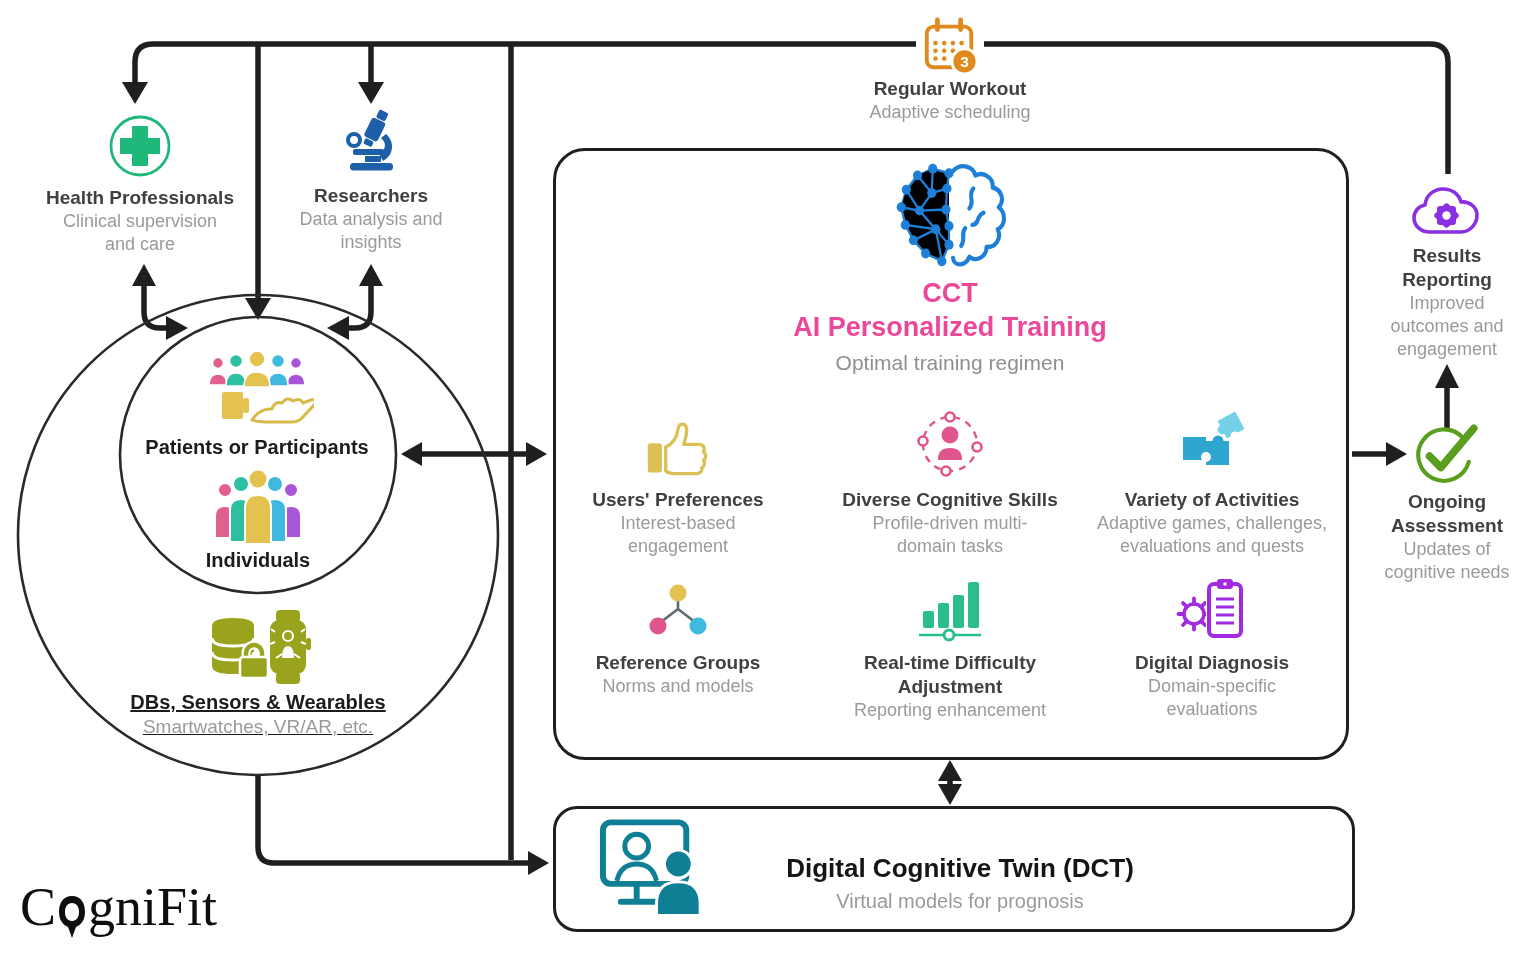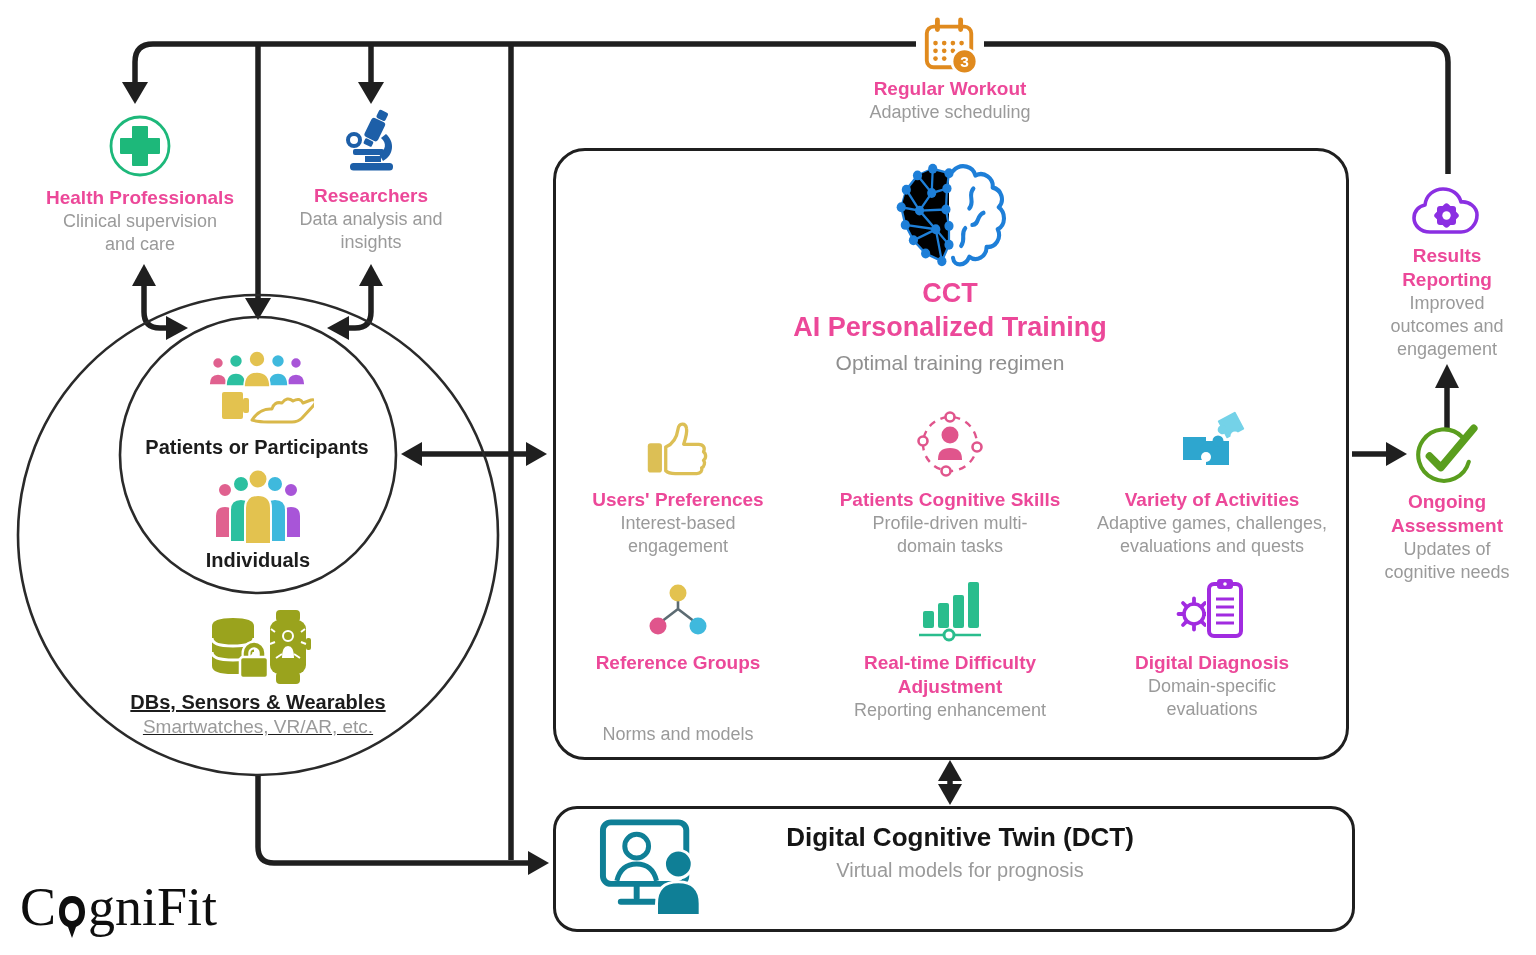--- a/index.html
+++ b/index.html
@@ -2,21 +2,21 @@
 <html><head>
 <meta charset="utf-8">
 <style>
   html,body{margin:0;padding:0;background:#fff;}
   #stage{position:relative;width:1536px;height:955px;background:#fff;overflow:hidden;
          font-family:"Liberation Sans","DejaVu Sans",sans-serif;color:#1c1c1c;}
   #wires{position:absolute;left:0;top:0;z-index:0;}
   .box{position:absolute;border:3px solid #1f1f1f;background:#fff;z-index:1;}
   .node{position:absolute;text-align:center;z-index:2;}
   .n-icon{display:flex;justify-content:center;align-items:flex-end;margin-bottom:8px;}
-  .t{font-weight:bold;font-size:19px;line-height:24px;color:#ec4899;}
+  .t{font-weight:bold;font-size:19px;line-height:24px;color:#404040;}
   .t-lg{font-weight:bold;font-size:20px;line-height:25px;color:#1c1c1c;}
   .s{font-size:18px;line-height:23px;color:#9a9a9a;}
   .s-lg{font-size:19px;line-height:24px;color:#9a9a9a;}
   .cct-acronym,.cct-title{font-weight:bold;font-size:27px;line-height:34px;color:#ec4899;}
   .cct-sub{font-size:21px;line-height:26px;color:#8f8f8f;margin-top:6px;}
   .feature{position:absolute;width:250px;text-align:center;z-index:2;}
   .f-icon{height:66px;display:flex;align-items:flex-end;justify-content:center;margin-bottom:9px;}
   .mx{margin-left:auto;margin-right:auto;}
   .dct-title{font-weight:bold;font-size:26px;line-height:32px;color:#151515;}
   .dct-sub{font-size:20px;line-height:25px;color:#9a9a9a;margin-top:5px;}
@@ -265,21 +265,21 @@
         <circle cx="36" cy="28" r="8.5" fill="#e0558c"></circle>
         <path d="M24 52 q0 -11 12 -11 q12 0 12 11 v1 h-24 z" fill="#e0558c"></path>
         <g fill="#fff" stroke="#e0558c" stroke-width="2.6">
           <circle cx="36" cy="10" r="4.5"></circle>
             <circle cx="9" cy="34" r="4.5"></circle>
           <circle cx="32" cy="64" r="4.5"></circle>
             <circle cx="63" cy="40" r="4.5"></circle>
         </g>
       </svg>
     </div>
-    <div class="t">Patients Cognitive Skills</div>
+    <div class="t">Diverse Cognitive Skills</div>
     <div class="s mx" style="width:190px;">Profile-driven multi-domain tasks</div>
   </div>
 
   <div class="feature" style="left:1087px;top:413px;">
     <div class="f-icon">
       <svg width="78" height="68" viewBox="0 0 78 68">
         <g fill="#2ea6cf">
           <rect x="10" y="26" width="23" height="23"></rect>
           <circle cx="33" cy="38" r="5.5"></circle>
           <rect x="33" y="30" width="23" height="24"></rect>
@@ -302,21 +302,21 @@
       <svg width="72" height="60" viewBox="0 0 72 60">
         <g stroke="#5c6b72" stroke-width="2.6" fill="none">
           <path d="M36 27 V14 M36 27 L19 40 M36 27 L53 40"></path>
         </g>
         <circle cx="36" cy="11" r="8.5" fill="#e3c24f"></circle>
         <circle cx="16" cy="44" r="8.5" fill="#e0558c"></circle>
         <circle cx="56" cy="44" r="8.5" fill="#3fb9dd"></circle>
       </svg>
     </div>
     <div class="t">Reference Groups</div>
-    <div class="s mx" style="width:220px;margin-top:48px;">Norms and models</div>
+    <div class="s mx" style="width:220px;">Norms and models</div>
   </div>
 
   <div class="feature" style="left:825px;top:576px;">
     <div class="f-icon">
       <svg width="70" height="64" viewBox="0 0 70 64">
         <g fill="#2abd8d">
           <rect x="8" y="33" width="11" height="17" rx="2"></rect>
           <rect x="23" y="25" width="11" height="25" rx="2"></rect>
           <rect x="38" y="17" width="11" height="33" rx="2"></rect>
           <rect x="53" y="4" width="11" height="46" rx="2"></rect>
@@ -382,21 +382,21 @@
       <circle cx="40" cy="30" r="12" fill="#fff" stroke="#0f7f96" stroke-width="5"></circle>
       <path d="M20 65 q4 -17 20 -17 q16 0 20 17" fill="none" stroke="#0f7f96" stroke-width="5"></path>
       <g stroke="#0f7f96" stroke-width="6" stroke-linecap="round">
         <path d="M40 70 V82"></path>
           <path d="M24 86 H58"></path>
       </g>
       <circle cx="82" cy="48" r="14" fill="#0f7f96" stroke="#fff" stroke-width="3"></circle>
       <path d="M60 100 V88 q0 -22 22 -22 q22 0 22 22 v12 z" fill="#0f7f96" stroke="#fff" stroke-width="3"></path>
     </svg>
   </div>
-  <div class="node" style="left:660px;top:821px;width:600px;">
+  <div class="node" style="left:660px;top:852px;width:600px;">
     <div class="dct-title">Digital Cognitive Twin (DCT)</div>
     <div class="dct-sub">Virtual models for prognosis</div>
   </div>
 
   <div id="logo">
     <span>C</span>
       <span style="display:inline-block;margin:14px 1px 0 1px;"><svg width="30" height="46" viewBox="0 0 30 46">
         <path fill-rule="evenodd" fill="#0e0e0e" d="M15 3 C24 3 28 10 28 19 C28 27 24 32 19 34 L15 45 L11 34 C6 32 2 27 2 19 C2 10 6 3 15 3 Z M15 10 C10.5 10 8 13.5 8 19 C8 24.5 10.5 28 15 28 C19.5 28 22 24.5 22 19 C22 13.5 19.5 10 15 10 Z"></path>
       </svg></span>
       <span>gniFit</span>

